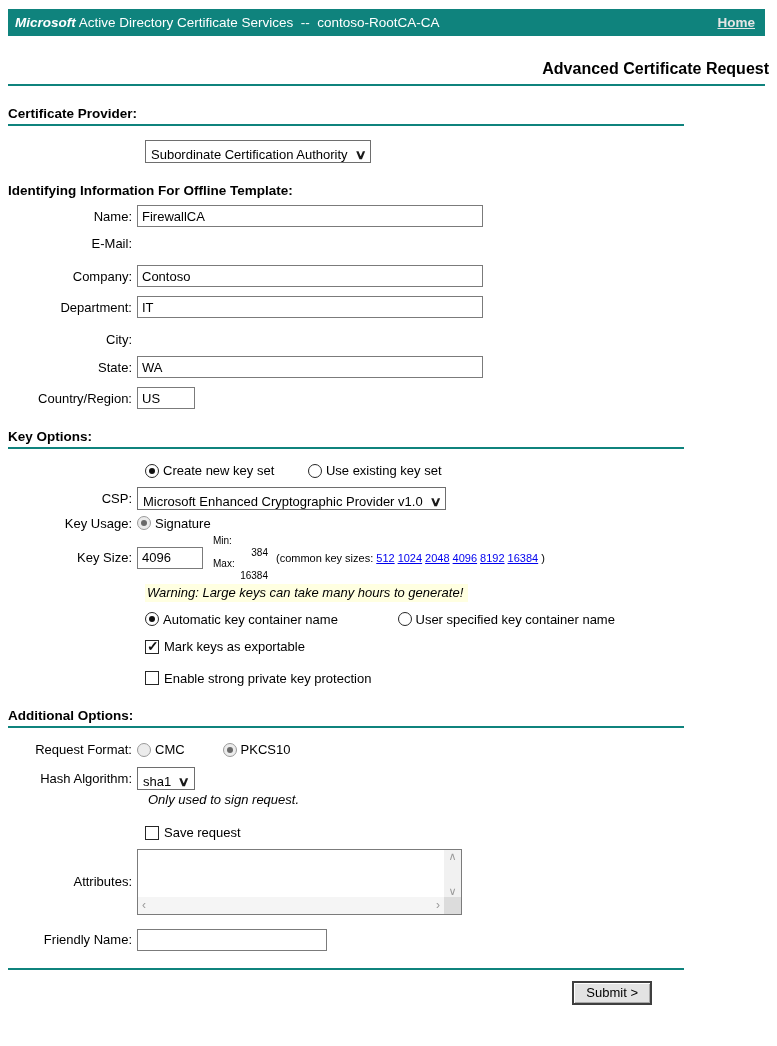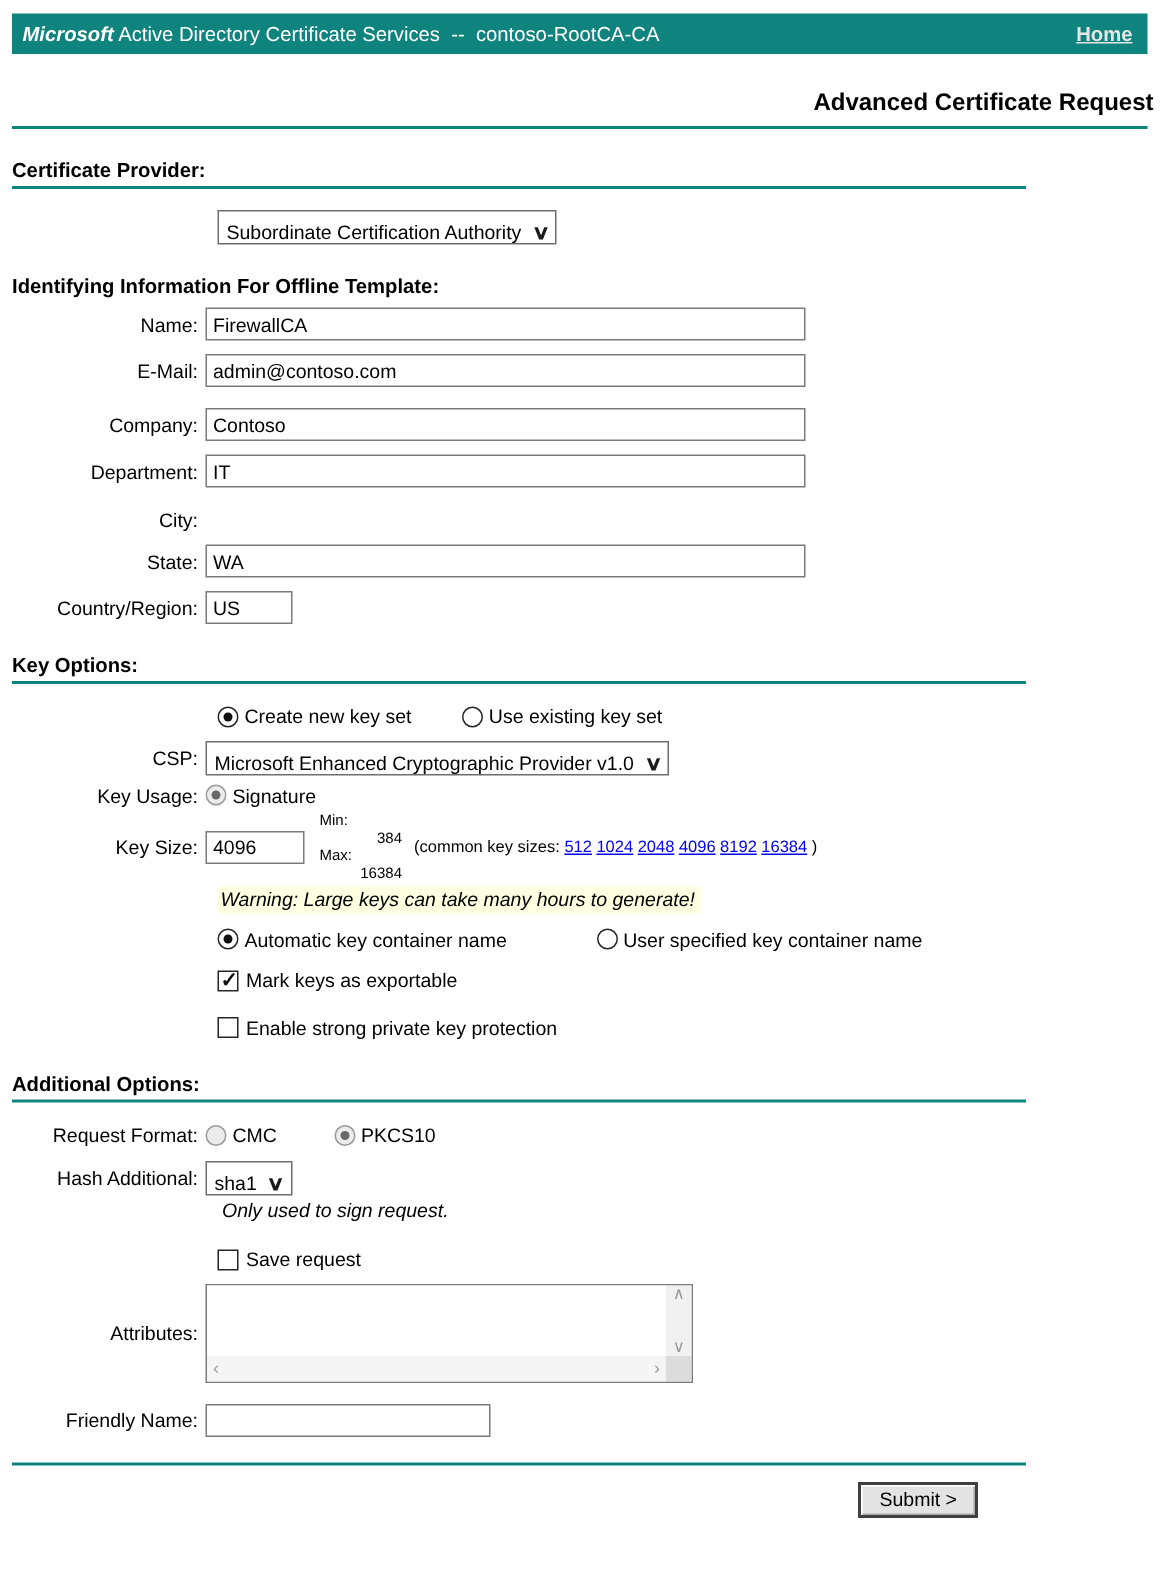--- a/index.html
+++ b/index.html
@@ -28,21 +28,21 @@
     border-bottom:2px solid #0f837d; padding-bottom:3px;
   }
   .section-head.norule{ border-bottom:none; }
   
   .row{ display:flex; align-items:center; margin-top:9px; }
   .lbl{ width:129px; text-align:right; padding-right:5px; flex:none; }
   .txt{
     height:22px; border:1px solid #7b7b7b; background:#fff;
     font-family:"Liberation Sans", sans-serif; font-size:13px; padding:0 4px;
   }
-  .txt.wide{ width:400px; }
+  .txt.wide{ width:346px; }
   .txt.small{ width:58px; }
   .indent{ margin-left:137px; }
   
   .select{
     display:inline-flex; align-items:flex-end; height:23px;
     border:1px solid #6e6e6e; background:#fff; padding:0 5px;
     cursor:default;
   }
   .select .chev{ margin-left:8px; font-size:13px; font-weight:bold; color:#1a1a1a; transform:scaleX(1.3); }
   
@@ -135,21 +135,20 @@
 
 
 <div class="section-head norule gap20">Identifying Information For Offline Template:</div>
 
 <div class="row gap4">
   <label class="lbl">Name:</label>
   <input class="txt wide" value="FirewallCA" style="">
 </div>
 <div class="row">
   <label class="lbl">E-Mail:</label>
-  <input class="txt wide" value="admin@contoso.com" style="">
 </div>
 <div class="row gap14">
   <label class="lbl">Company:</label>
   <input class="txt wide" value="Contoso" style="">
 </div>
 <div class="row">
   <label class="lbl">Department:</label>
   <input class="txt wide" value="IT" style="">
 </div>
 <div class="row gap14">
@@ -249,21 +248,21 @@
     <span class="radio disabled"></span>
     <span>CMC</span>
   </span>
   <span class="opt" style="margin-left:38px;">
     <span class="radio disabled checked"></span>
     <span>PKCS10</span>
   </span>
 </div>
 
 <div class="row gap10">
-  <label class="lbl">Hash Additional:</label>
+  <label class="lbl">Hash Algorithm:</label>
   <div class="select">
     <span>sha1</span>
     <span class="chev">∨</span>
   </div>
 </div>
 <div class="note">Only used to sign request.</div>
 
 <div class="indent gap18">
   <span class="opt">
     <span class="checkbox"></span>

